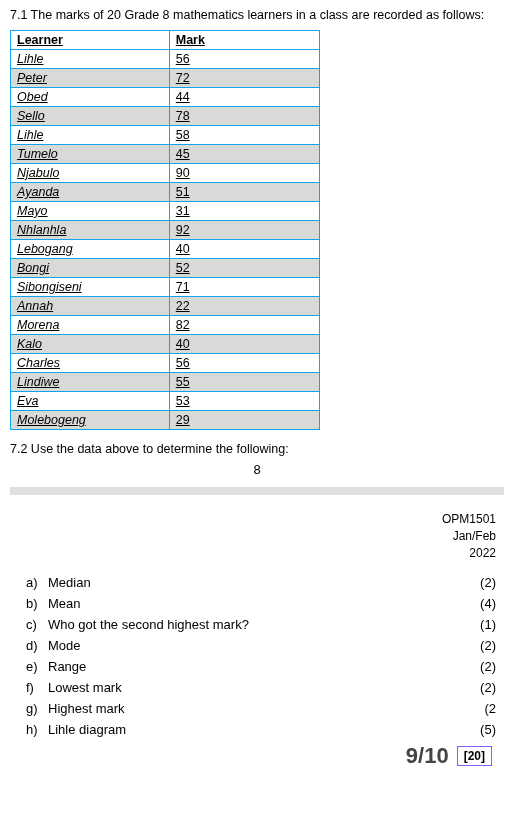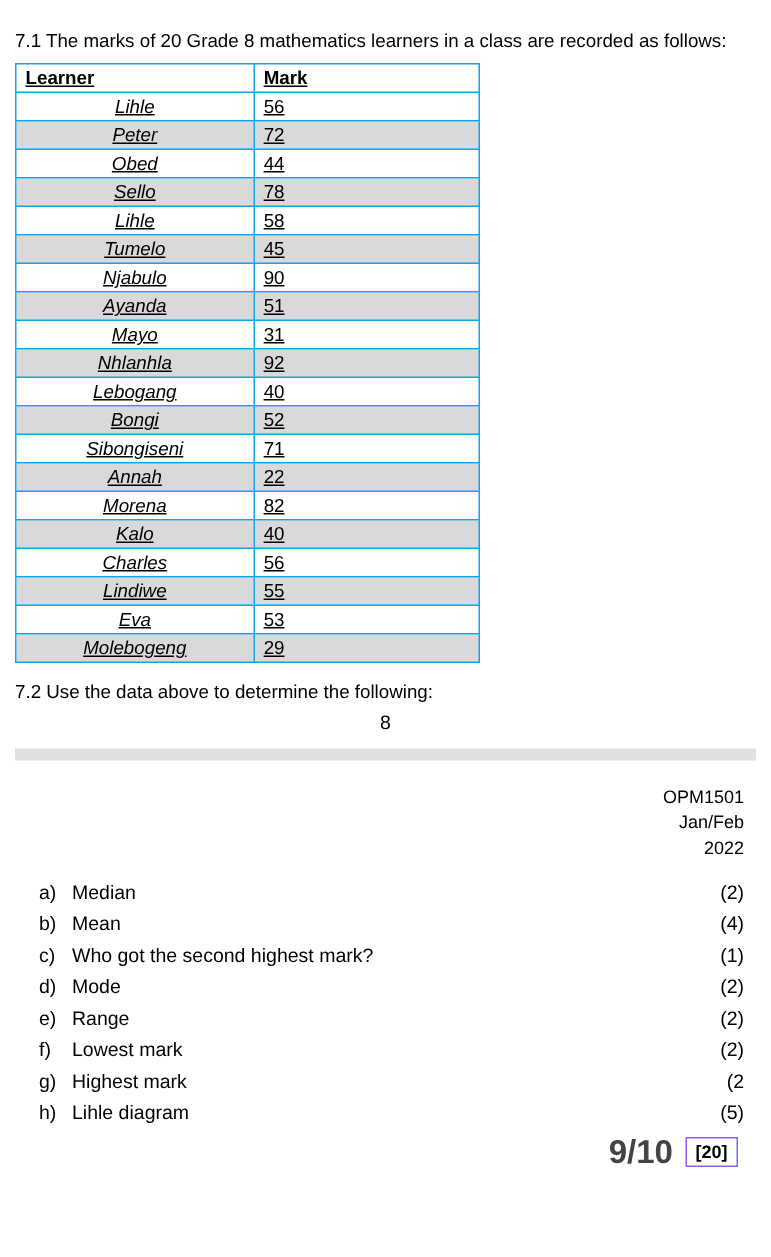--- a/index.html
+++ b/index.html
@@ -7,21 +7,21 @@
       font-family: Arial, sans-serif;
       font-size: 13px;
       background: #fff;
       width: 514px;
       min-height: 838px;
       color: #000;
       overflow-x: hidden;
     }
     .page {
       width: 514px;
-      padding: 20px 10px 10px 10px;
+      padding: 8px 10px 10px 10px;
     }
     .intro-text {
       font-size: 12.5px;
       margin-bottom: 8px;
     }
     table {
       border-collapse: collapse;
       width: 310px;
       margin-bottom: 12px;
     }
@@ -32,21 +32,20 @@
       text-decoration: underline;
     }
     table th {
       font-weight: bold;
       background: #fff;
       text-align: left;
     }
     table td:first-child {
       font-style: italic;
       width: 160px;
-      text-align: center;
     }
     table td:last-child {
       width: 152px;
     }
     .row-shaded td {
       background-color: #d9d9d9;
     }
     .row-white td {
       background-color: #fff;
     }

